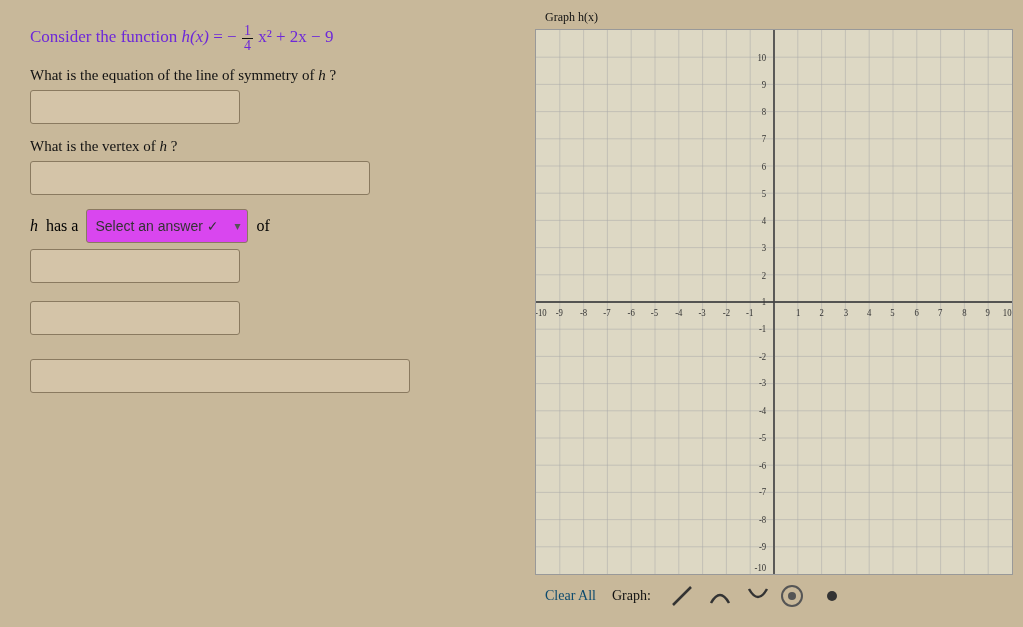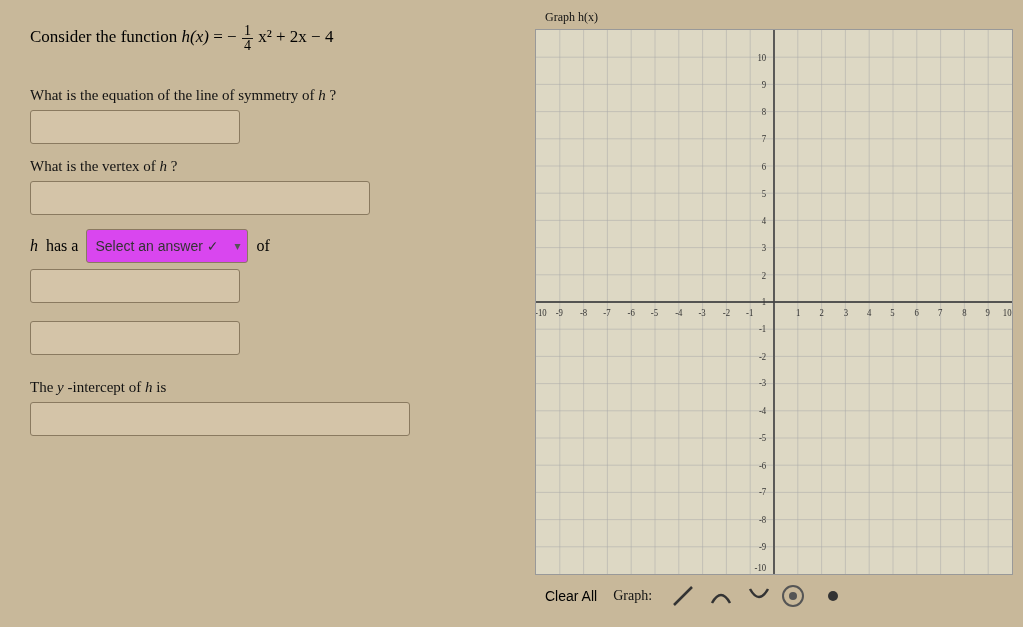--- a/index.html
+++ b/index.html
@@ -22,22 +22,21 @@
     .left-panel {
       width: 530px;
       padding: 24px 30px;
       display: flex;
       flex-direction: column;
       gap: 0;
     }
 
     .function-title {
       font-size: 17px;
-      color: #000000;
-      margin-bottom: 20px;
+      color: #6d28d9;
       line-height: 1.4;
     }
 
     .fraction {
       display: inline-flex;
       flex-direction: column;
       align-items: center;
       vertical-align: middle;
       font-size: 14px;
       line-height: 1;
@@ -185,24 +184,24 @@
     .dot-inner {
       width: 8px;
       height: 8px;
       border-radius: 50%;
       background: #555;
     }
 
     .clear-all-btn {
       cursor: pointer;
       font-size: 14px;
-      color: #000000;
+      color: #0c4a6e;
       background: none;
       border: none;
-      font-family: Liberation Sans, sans-serif;
+      font-family: Liberation Serif, serif;
     }
 
     .bullet-dot {
       width: 10px;
       height: 10px;
       border-radius: 50%;
       background: #333;
       display: inline-block;
       margin-left: 8px;
     }
@@ -227,21 +226,21 @@
   <div class="left-panel">
 
     <div class="question-block">
       <div class="function-title">
         <span>Consider the function</span>
         <span> <em>h(x)</em><span> = −</span></span>
         <span class="fraction">
           <span class="num">1</span>
           <span class="den">4</span>
         </span>
-        <span>x² + 2x − 4</span>
+        <span>x² + 2x − 9</span>
       </div>
     </div>
 
     <div class="question-block">
       <div class="question-label">
         <span>What is the equation of the line of symmetry of</span>
         <em>h</em>
         <span>?</span>
       </div>
       <input class="answer-input" type="text" placeholder="" style="">
@@ -270,27 +269,20 @@
         <span>of</span>
       </div>
       <input class="answer-input" type="text" placeholder="" style="">
     </div>
 
     <div class="intercept-block" style="margin-top:10px;">
       <input class="answer-input" type="text" placeholder="" style="">
     </div>
 
     <div class="y-intercept-block">
-      <div class="question-label">
-        <span>The</span>
-        <em>y</em>
-        <span>-intercept of</span>
-        <em>h</em>
-        <span>is</span>
-      </div>
       <input class="answer-input y-intercept-input" type="text" placeholder="" style="">
     </div>
 
   </div>
 
   <div class="right-panel">
     <div class="graph-title">Graph h(x)</div>
 
     <div class="graph-container">
       <svg class="graph-svg" viewBox="0 0 490 490" preserveAspectRatio="none">

